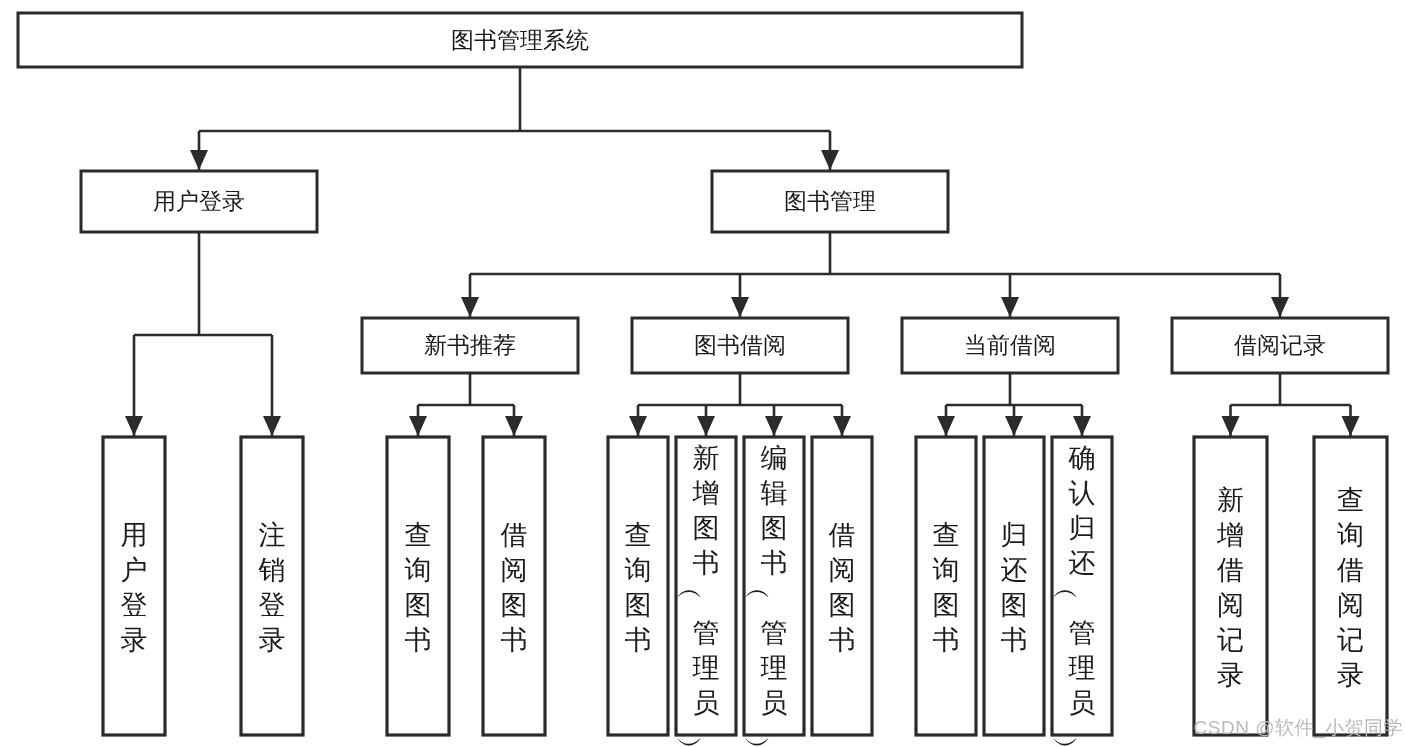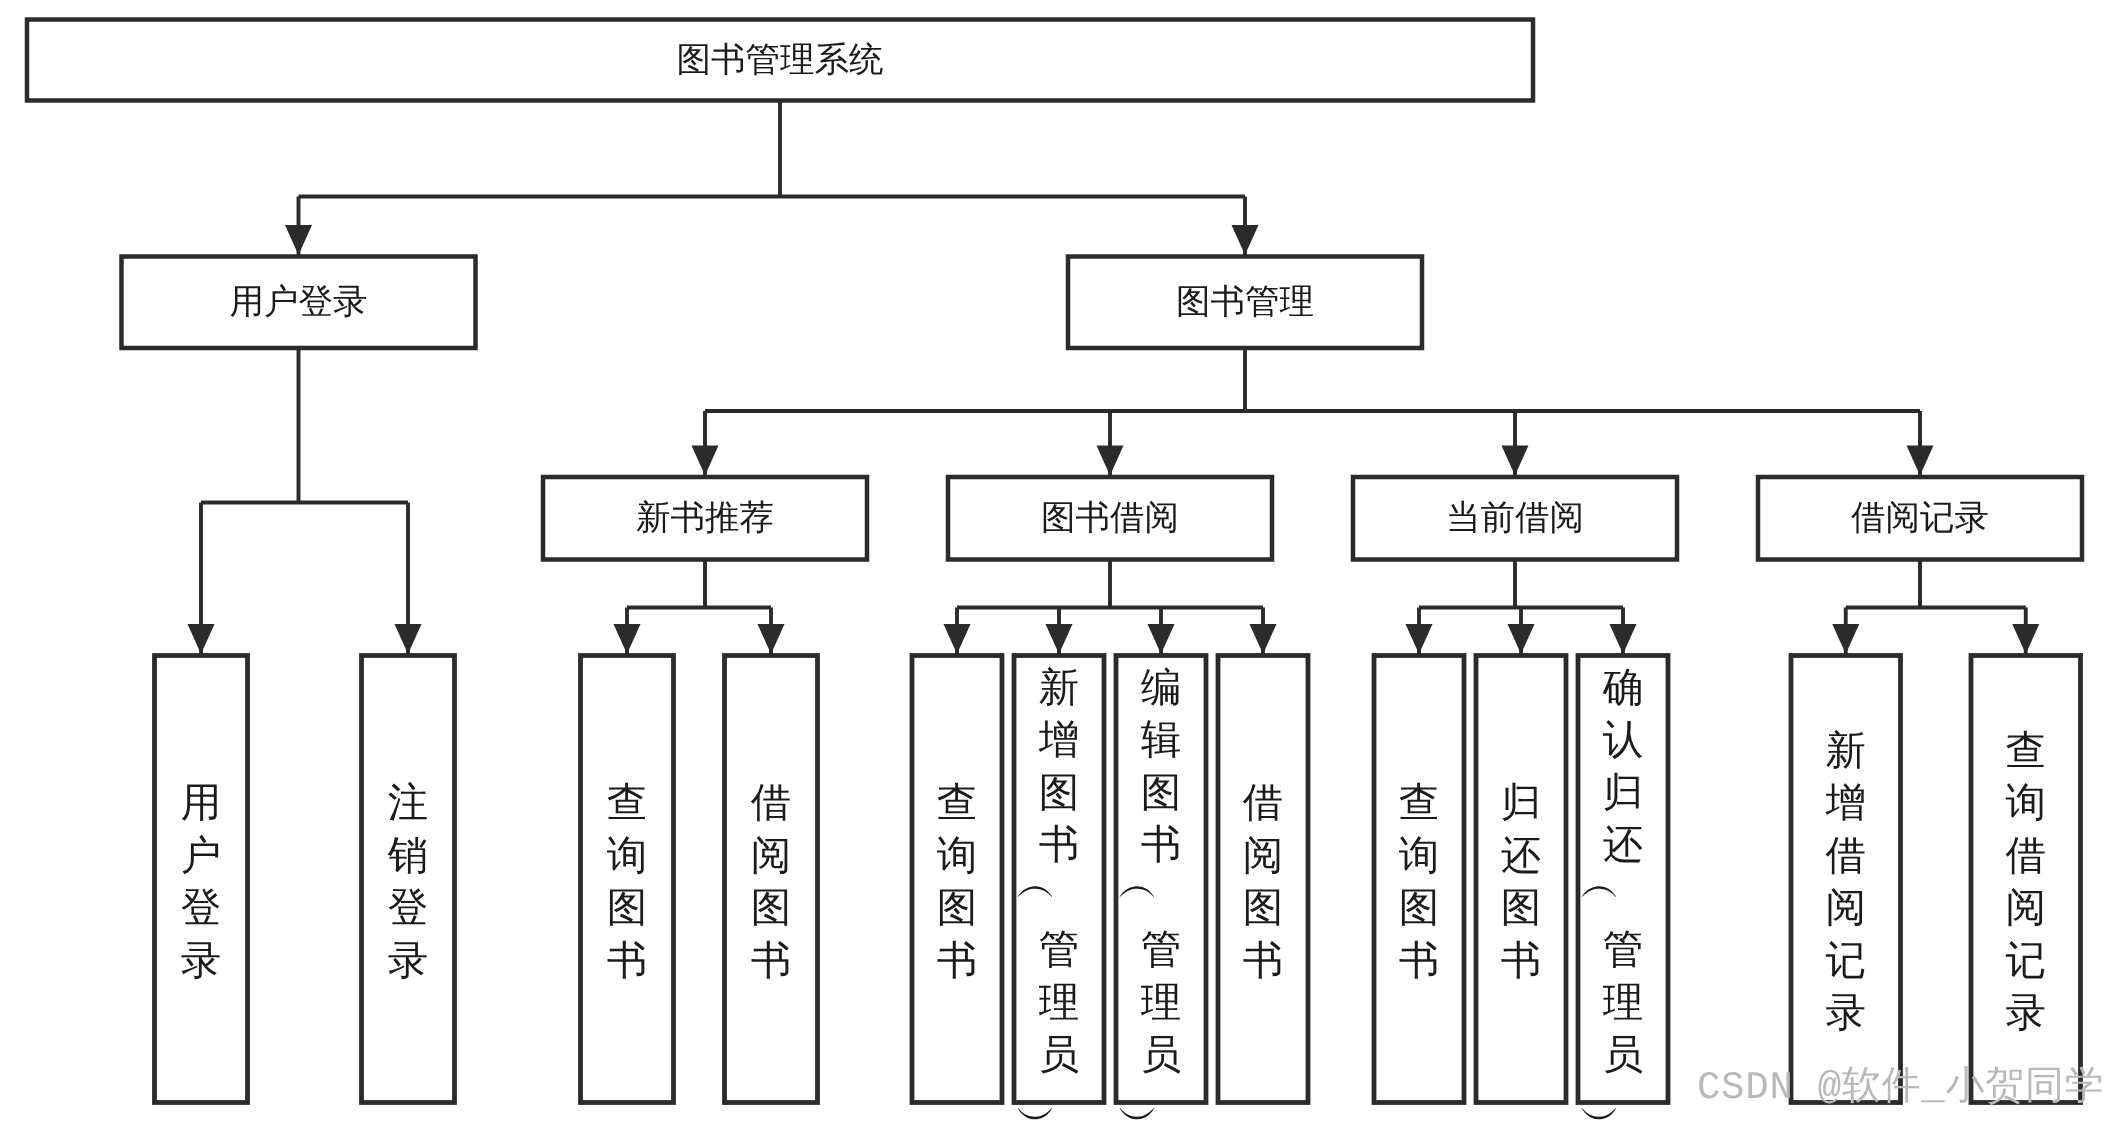--- a/index.html
+++ b/index.html
@@ -60,22 +60,22 @@
   .node-label-v {
     fill: #1b1b1b;
     font-family: "DejaVu Sans", "Liberation Sans", sans-serif;
     font-size: 27px;
     text-anchor: middle;
   }
   .watermark-text {
     position: absolute;
     right: 14px;
     bottom: 6px;
-    font-family: Liberation Mono, monospace;
-    font-size: 26px;
+    font-family: Liberation Sans, sans-serif;
+    font-size: 19px;
     color: #b9b9b9;
     white-space: nowrap;
     letter-spacing: 0.5px;
     user-select: none;
     text-align: right;
   }
 </style>
 </head>
 <body>
 

